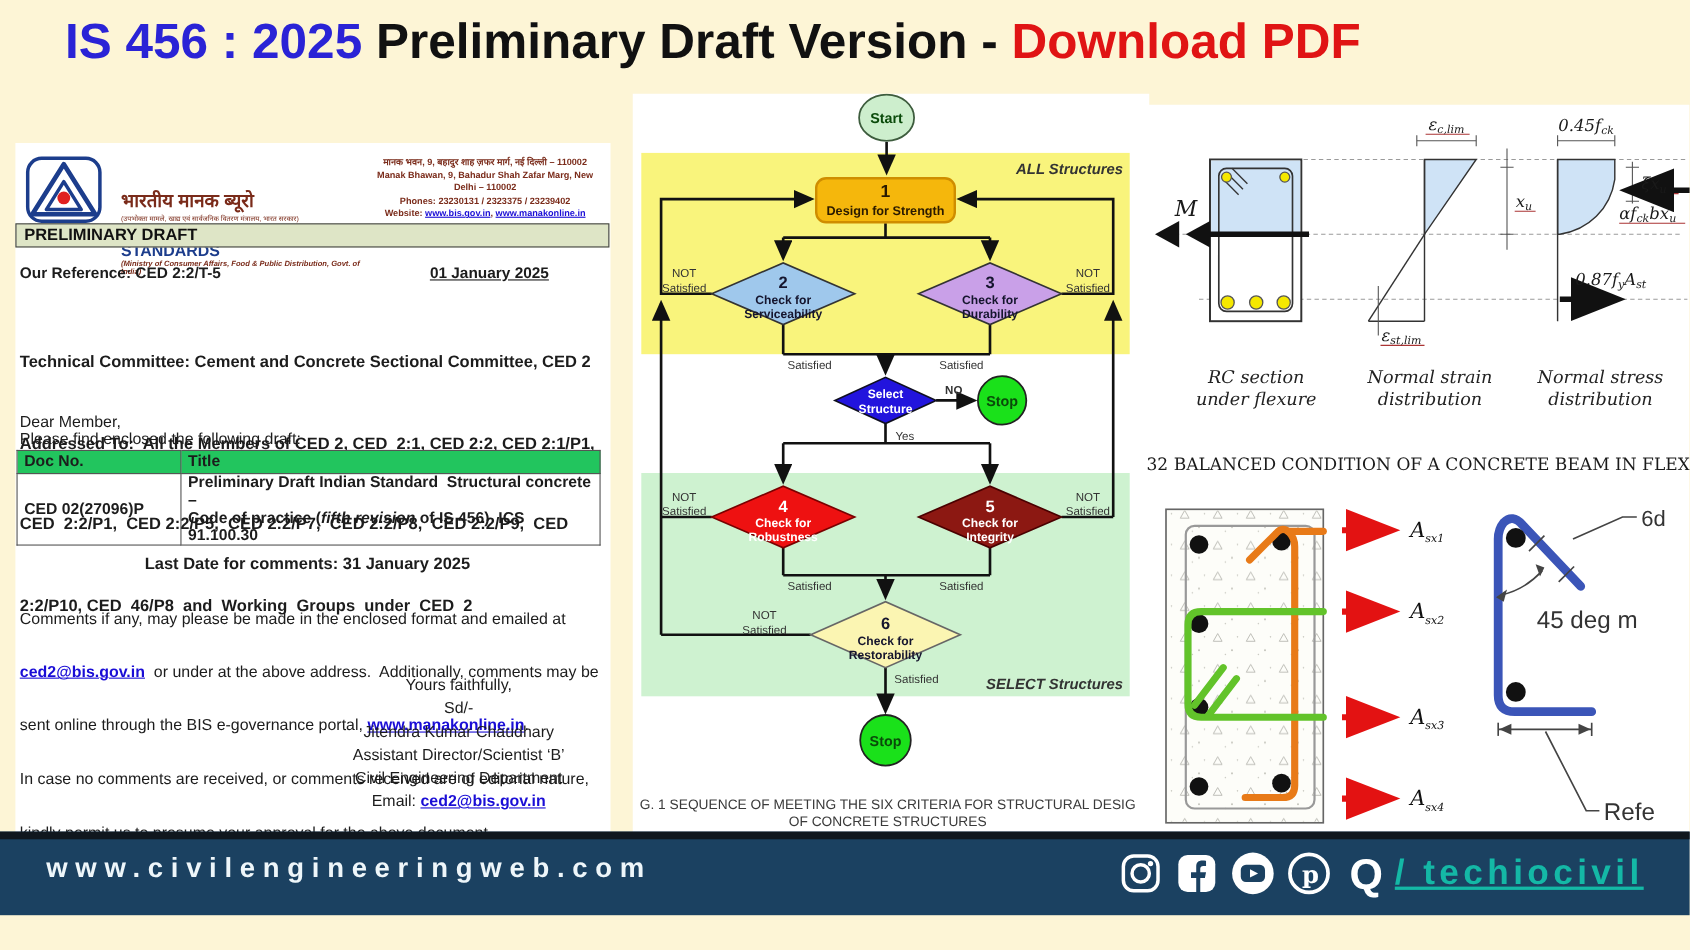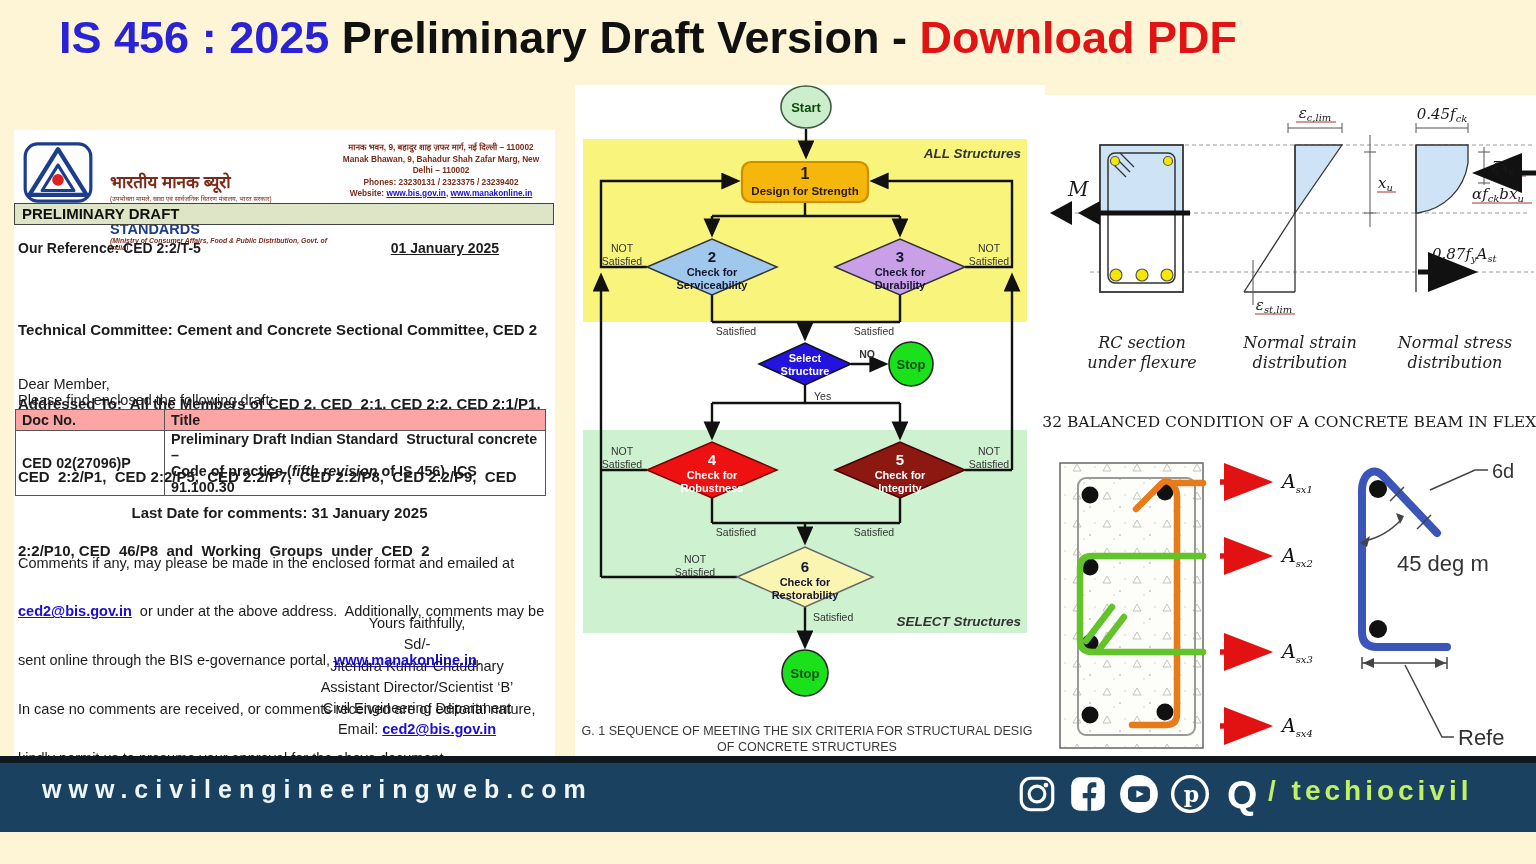--- a/index.html
+++ b/index.html
@@ -19,21 +19,21 @@
   .lh-en-sub{font-size:6.9px;font-weight:bold;font-style:italic;color:#7a2b1a;}
   .addr{font-size:8.3px;font-weight:bold;color:#7a2b1a;line-height:11.5px;text-align:center;}
   .addr a{color:#1a0dd6;}
   #banner{left:0;top:73px;width:531px;height:20px;background:#dee5c6;border:1.4px solid #444;font-weight:bold;font-size:15px;line-height:20px;padding-left:7px;color:#111;}
   #refrow{left:4px;top:110px;width:525px;font-weight:bold;font-size:14px;display:flex;justify-content:space-between;}
   #refrow .date{padding-right:44px;text-decoration:underline;}
   #committee{left:4px;top:139px;width:528px;font-weight:bold;font-size:15px;line-height:24.5px;}
   #dearmember{left:4px;top:246px;line-height:16px;}
   #doctable{left:1px;top:279px;width:531px;border-collapse:collapse;font-size:14.3px;}
   #doctable td{border:1.4px solid #555;padding:0 6px;vertical-align:middle;}
-  #doctable .hd{background:#fca5a5;font-weight:bold;height:20px;}
+  #doctable .hd{background:#22c55e;font-weight:bold;height:20px;}
   #doctable .bd{height:41px;font-weight:bold;}
   #doctable .c1{width:136px;}
   #kindly{left:4px;top:340px;line-height:16.3px;}
   #lastdate{left:0;top:374px;width:531px;text-align:center;font-weight:bold;font-size:15px;}
   #comments{left:4px;top:392px;line-height:16.3px;}
   #comments a, #sig a{color:#1a0dd6;font-weight:bold;}
   #sig{left:272px;top:483px;width:262px;text-align:center;line-height:21.3px;}
   #encl{left:4px;top:645px;font-weight:bold;font-size:18px;}
   
   svg text{font-family:"Liberation Sans",sans-serif;}
@@ -49,21 +49,21 @@
   .fig-capt{font-family:"DejaVu Serif",serif;font-style:italic;font-size:16px;fill:#222;}
   .fig-figcap{font-family:"DejaVu Serif",serif;font-size:15.5px;fill:#1a1a1a;}
   .sub{font-size:10px;}
   .asx{font-family:"DejaVu Serif",serif;font-style:italic;font-size:19px;fill:#111;}
   .dimtxt{font-size:21px;fill:#333;}
   .sl-cap{font-size:21px;font-style:italic;fill:#444;font-weight:bold;}
   
   #footer{left:0;top:756px;width:1536px;height:76px;background:#1b4161;border-top:7px solid #10171e;box-sizing:border-box;}
   #footer .site{position:absolute;left:42px;top:12px;font-size:25px;font-weight:bold;letter-spacing:7px;color:#eef6fa;}
   #icons{position:absolute;left:1016px;top:8px;display:flex;align-items:center;gap:9px;}
-  #handle{position:absolute;left:1268px;top:12px;font-size:28px;font-weight:bold;letter-spacing:4px;color:#bef264;white-space:nowrap;}
+  #handle{position:absolute;left:1268px;top:12px;font-size:32px;font-weight:bold;letter-spacing:4px;color:#14b8a6;white-space:nowrap;text-decoration:underline;}
 </style>
 </head>
 <body>
 
 <div id="title" class="abs">
   <span class="blue">IS 456 : 2025</span><span class="black"> Preliminary Draft Version - </span><span class="red">Download PDF</span>
 </div>
 
 <div id="letter" class="abs">
 

